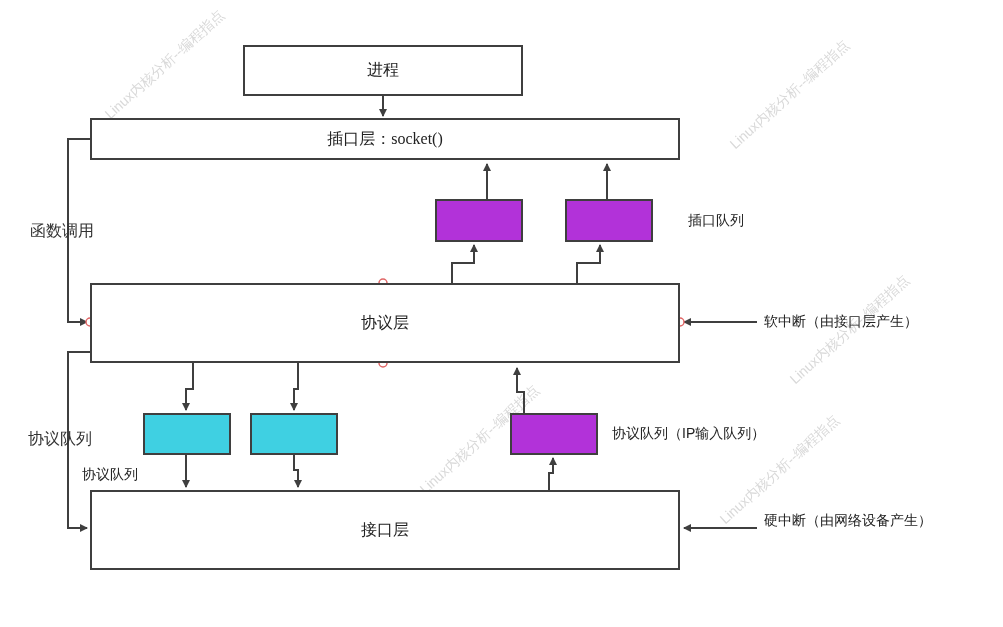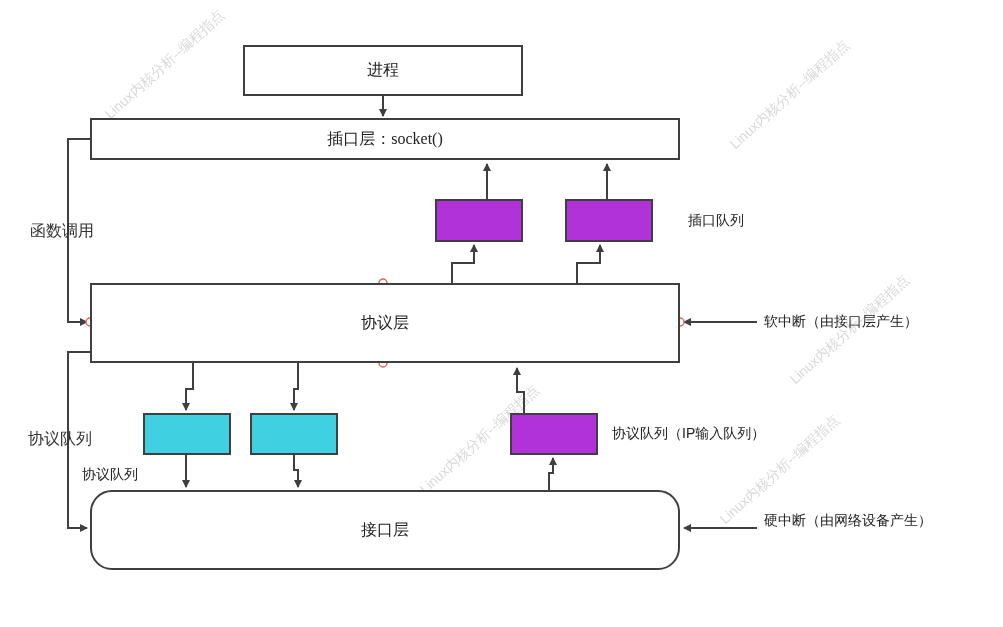--- a/index.html
+++ b/index.html
@@ -25,21 +25,21 @@
     position:absolute;
     border:2px solid var(--line);
     box-sizing:border-box;
   }
   .queue.purple{background:var(--purple);}
   .queue.cyan{background:var(--cyan);}
 
   .proc   {left:243px;top:45px;width:280px;height:51px;}
   .socket {left:90px;top:118px;width:590px;height:42px;font-family:Liberation Serif, serif;}
   .proto  {left:90px;top:283px;width:590px;height:80px;flex-direction:column;line-height:1.5;}
-  .iface  {left:90px;top:490px;width:590px;height:80px;border-radius:22px;}
+  .iface  {left:90px;top:490px;width:590px;height:80px;}
 
   .sq1{left:435px;top:199px;width:88px;height:43px;}
   .sq2{left:565px;top:199px;width:88px;height:43px;}
   .iq1{left:143px;top:413px;width:88px;height:42px;}
   .iq2{left:250px;top:413px;width:88px;height:42px;}
   .pq1{left:510px;top:413px;width:88px;height:42px;}
 
   .lbl{position:absolute;font-size:14px;color:#222;white-space:nowrap;}
   .lbl.small{font-size:16px;color:#333;}
   .lbl-socket-q {left:688px;top:212px;}

